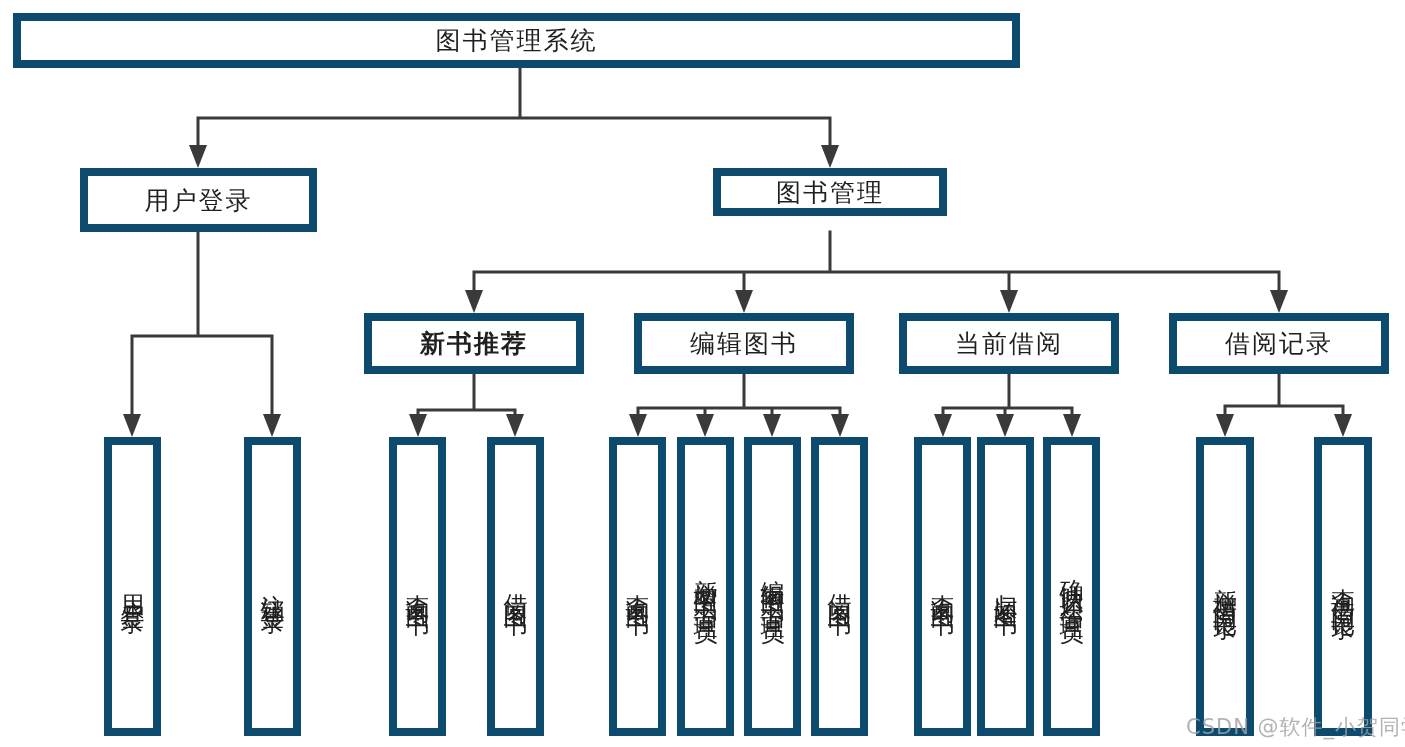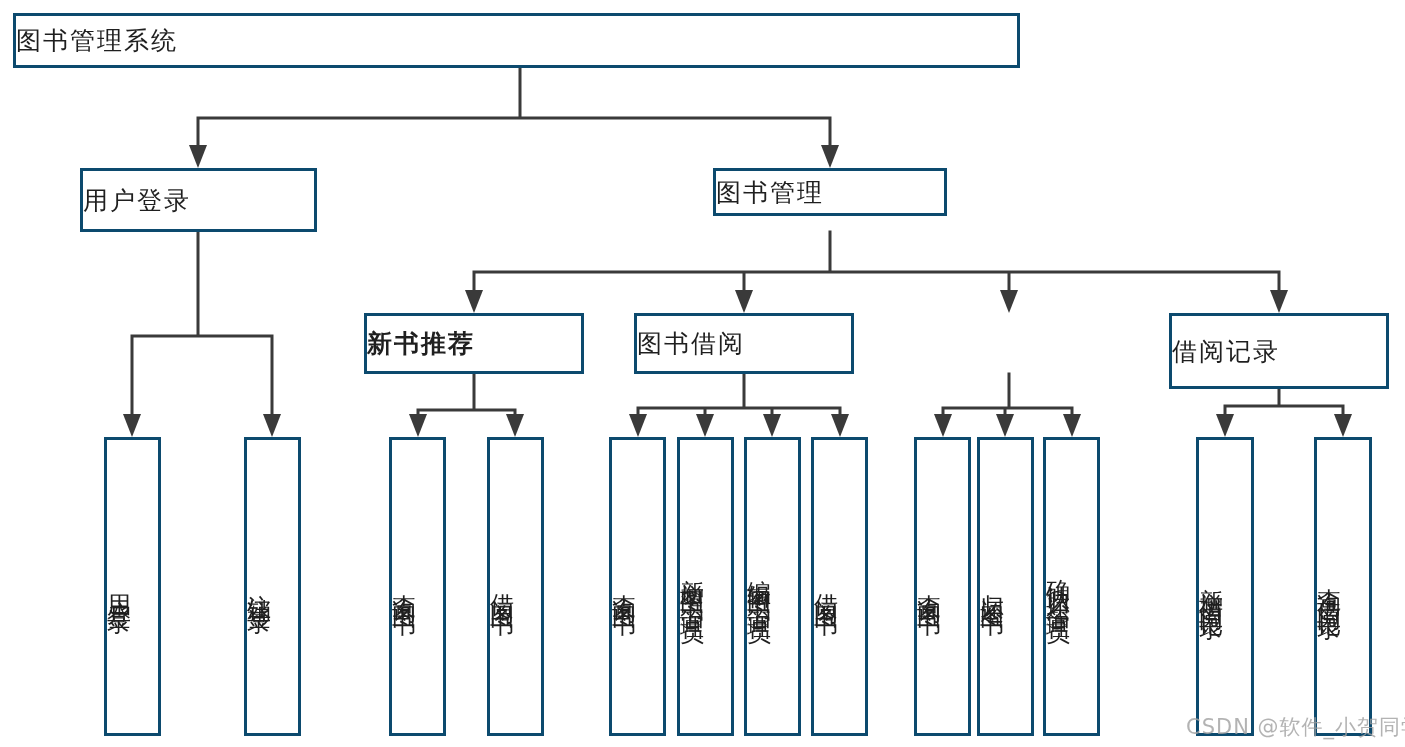--- a/index.html
+++ b/index.html
@@ -21,25 +21,25 @@
     stroke: #3a3a3a;
     stroke-width: 3;
     fill: none;
     stroke-linecap: square;
   }
   #connectors polygon { fill: #3a3a3a; }
   .node {
     position: absolute;
     box-sizing: border-box;
     background: #ffffff;
-    border: 3px solid #0c4a6e;
+    border: 8px solid #0c4a6e;
     color: #1f1f1f;
     display: flex;
     align-items: center;
-    justify-content: flex-start;
+    justify-content: center;
     z-index: 2;
   }
   .node.h { font-size: 25px; letter-spacing: 2px; }
   .node.v { font-size: 24px; }
   .node.v .vtext {
     writing-mode: vertical-rl;
     -webkit-writing-mode: vertical-rl;
     text-orientation: mixed;
     letter-spacing: 6px;
     line-height: 1;
@@ -119,23 +119,26 @@
     <span>用户登录</span>
   </div>
   <div class="node h" style="left:713px; top:168px; width:234px; height:48px;">
     <span>图书管理</span>
   </div>
 
   <div class="node h" style="left:364px; top:313px; width:220px; height:61px;font-weight:bold;">
     <span>新书推荐</span>
   </div>
   <div class="node h" style="left:634px; top:313px; width:220px; height:61px;">
-    <span>图书借阅</span>
+    <span>编辑图书</span>
   </div>
-  <div class="node h" style="left:1169px; top:313px; width:220px; height:76px;">
+  <div class="node h" style="left:899px; top:313px; width:220px; height:61px;">
+    <span>当前借阅</span>
+  </div>
+  <div class="node h" style="left:1169px; top:313px; width:220px; height:61px;">
     <span>借阅记录</span>
   </div>
 
   <div class="node v" style="left:104px; top:437px; width:57px; height:299px;">
     <span class="vtext">用户登录</span>
   </div>
   <div class="node v" style="left:244px; top:437px; width:57px; height:299px;">
     <span class="vtext">注销登录</span>
   </div>
 

